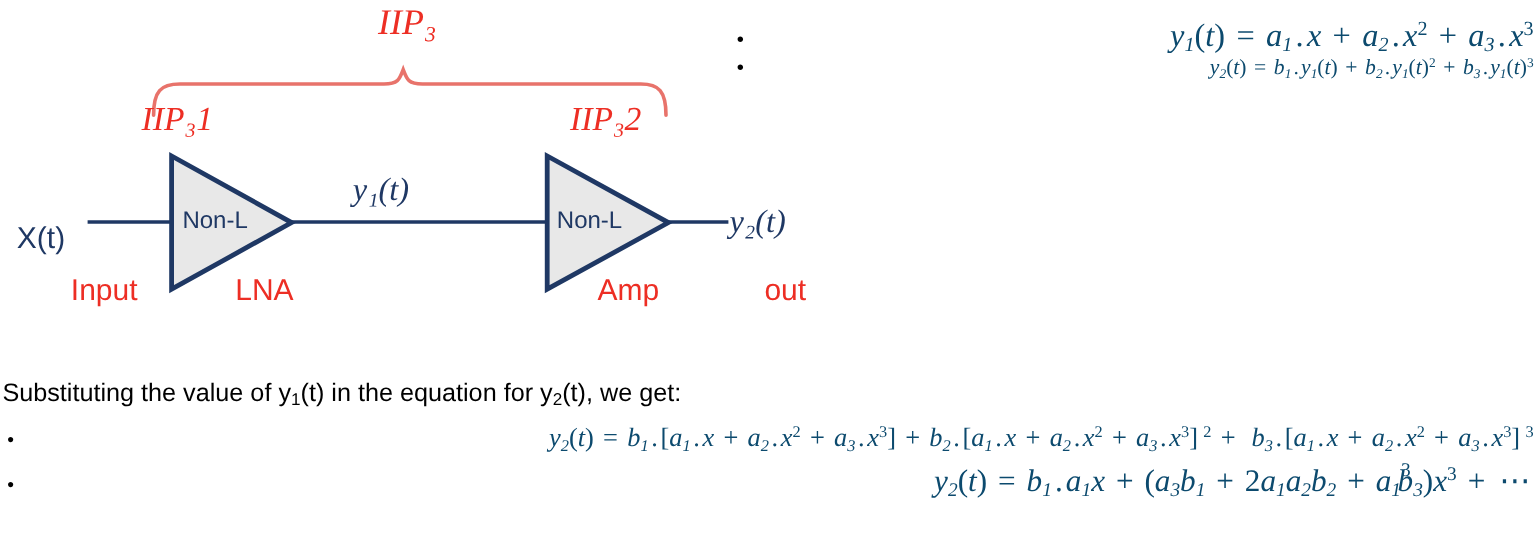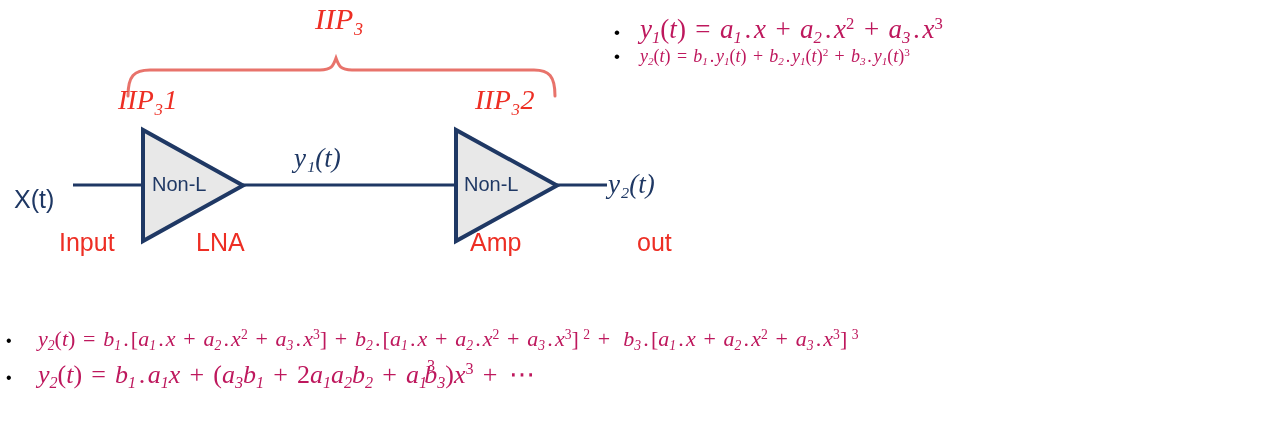--- a/index.html
+++ b/index.html
@@ -16,22 +16,23 @@
     color: #000000;
   }
 
   
   .abs { position: absolute; white-space: nowrap; }
 
   
   .math {
     font-family: "Liberation Serif", serif;
     font-style: italic;
-    color: #be185d;
+    color: #0c4a6e;
     line-height: 1;
+    text-align: right;
   }
   .math sub, .math sup {
     font-size: 0.62em;
     font-style: italic;
     line-height: 0;
   }
   .math sub { vertical-align: -0.28em; }
   .math sup { vertical-align: 0.55em; }
   .math .op { font-style: normal; padding: 0 0.10em; }
   .math .num { font-style: normal; }
@@ -164,21 +165,21 @@
   </div>
 
   <div class="abs navy-math" style="left:294px; top:143px; font-size:27px;">
     <span>y₁(t)</span>
   </div>
 
   <div class="abs navy-text" style="left:464px; top:173px; font-size:20px;">
     <span>Non-L</span>
   </div>
 
-  <div class="abs red-text" style="left:447px; top:228px; font-size:25px;">
+  <div class="abs red-text" style="left:475px; top:228px; font-size:25px;">
     <span>Amp</span>
   </div>
 
   <div class="abs navy-math" style="left:608px; top:169px; font-size:27px;">
     <span>y₂(t)</span>
   </div>
 
   <div class="abs red-text" style="left:614px; top:228px; font-size:25px;">
     <span>out</span>
   </div>
@@ -208,20 +209,23 @@
       <span class="op">+</span>
       b<sub>2</sub><span class="op">.</span>y<sub>1</sub><span class="brk">(</span>t<span class="brk">)</span><sup class="num">2</sup>
       <span class="op">+</span>
       b<sub>3</sub><span class="op">.</span>y<sub>1</sub><span class="brk">(</span>t<span class="brk">)</span><sup class="num">3</sup>
     </span>
   </div>
 </div>
 
 <div id="bottom">
 
+  <div id="subst-line">
+    <span>Substituting the value of y</span><sub>1</sub><span>(t) in the equation for y</span><sub>2</sub><span>(t), we get:</span>
+  </div>
 
   <div class="bottom-bullet">
     <span class="bullet-dot">•</span>
     <span class="bullet-body math" style="font-size:22px;">
       y<sub>2</sub><span class="brk">(</span>t<span class="brk">)</span>
       <span class="op">=</span>
       b<sub>1</sub><span class="op">.</span><span class="brk">[</span>a<sub>1</sub><span class="op">.</span>x
       <span class="op">+</span> a<sub>2</sub><span class="op">.</span>x<sup class="num">2</sup>
       <span class="op">+</span> a<sub>3</sub><span class="op">.</span>x<sup class="num">3</sup><span class="brk">]</span>
       <span class="op">+</span>

